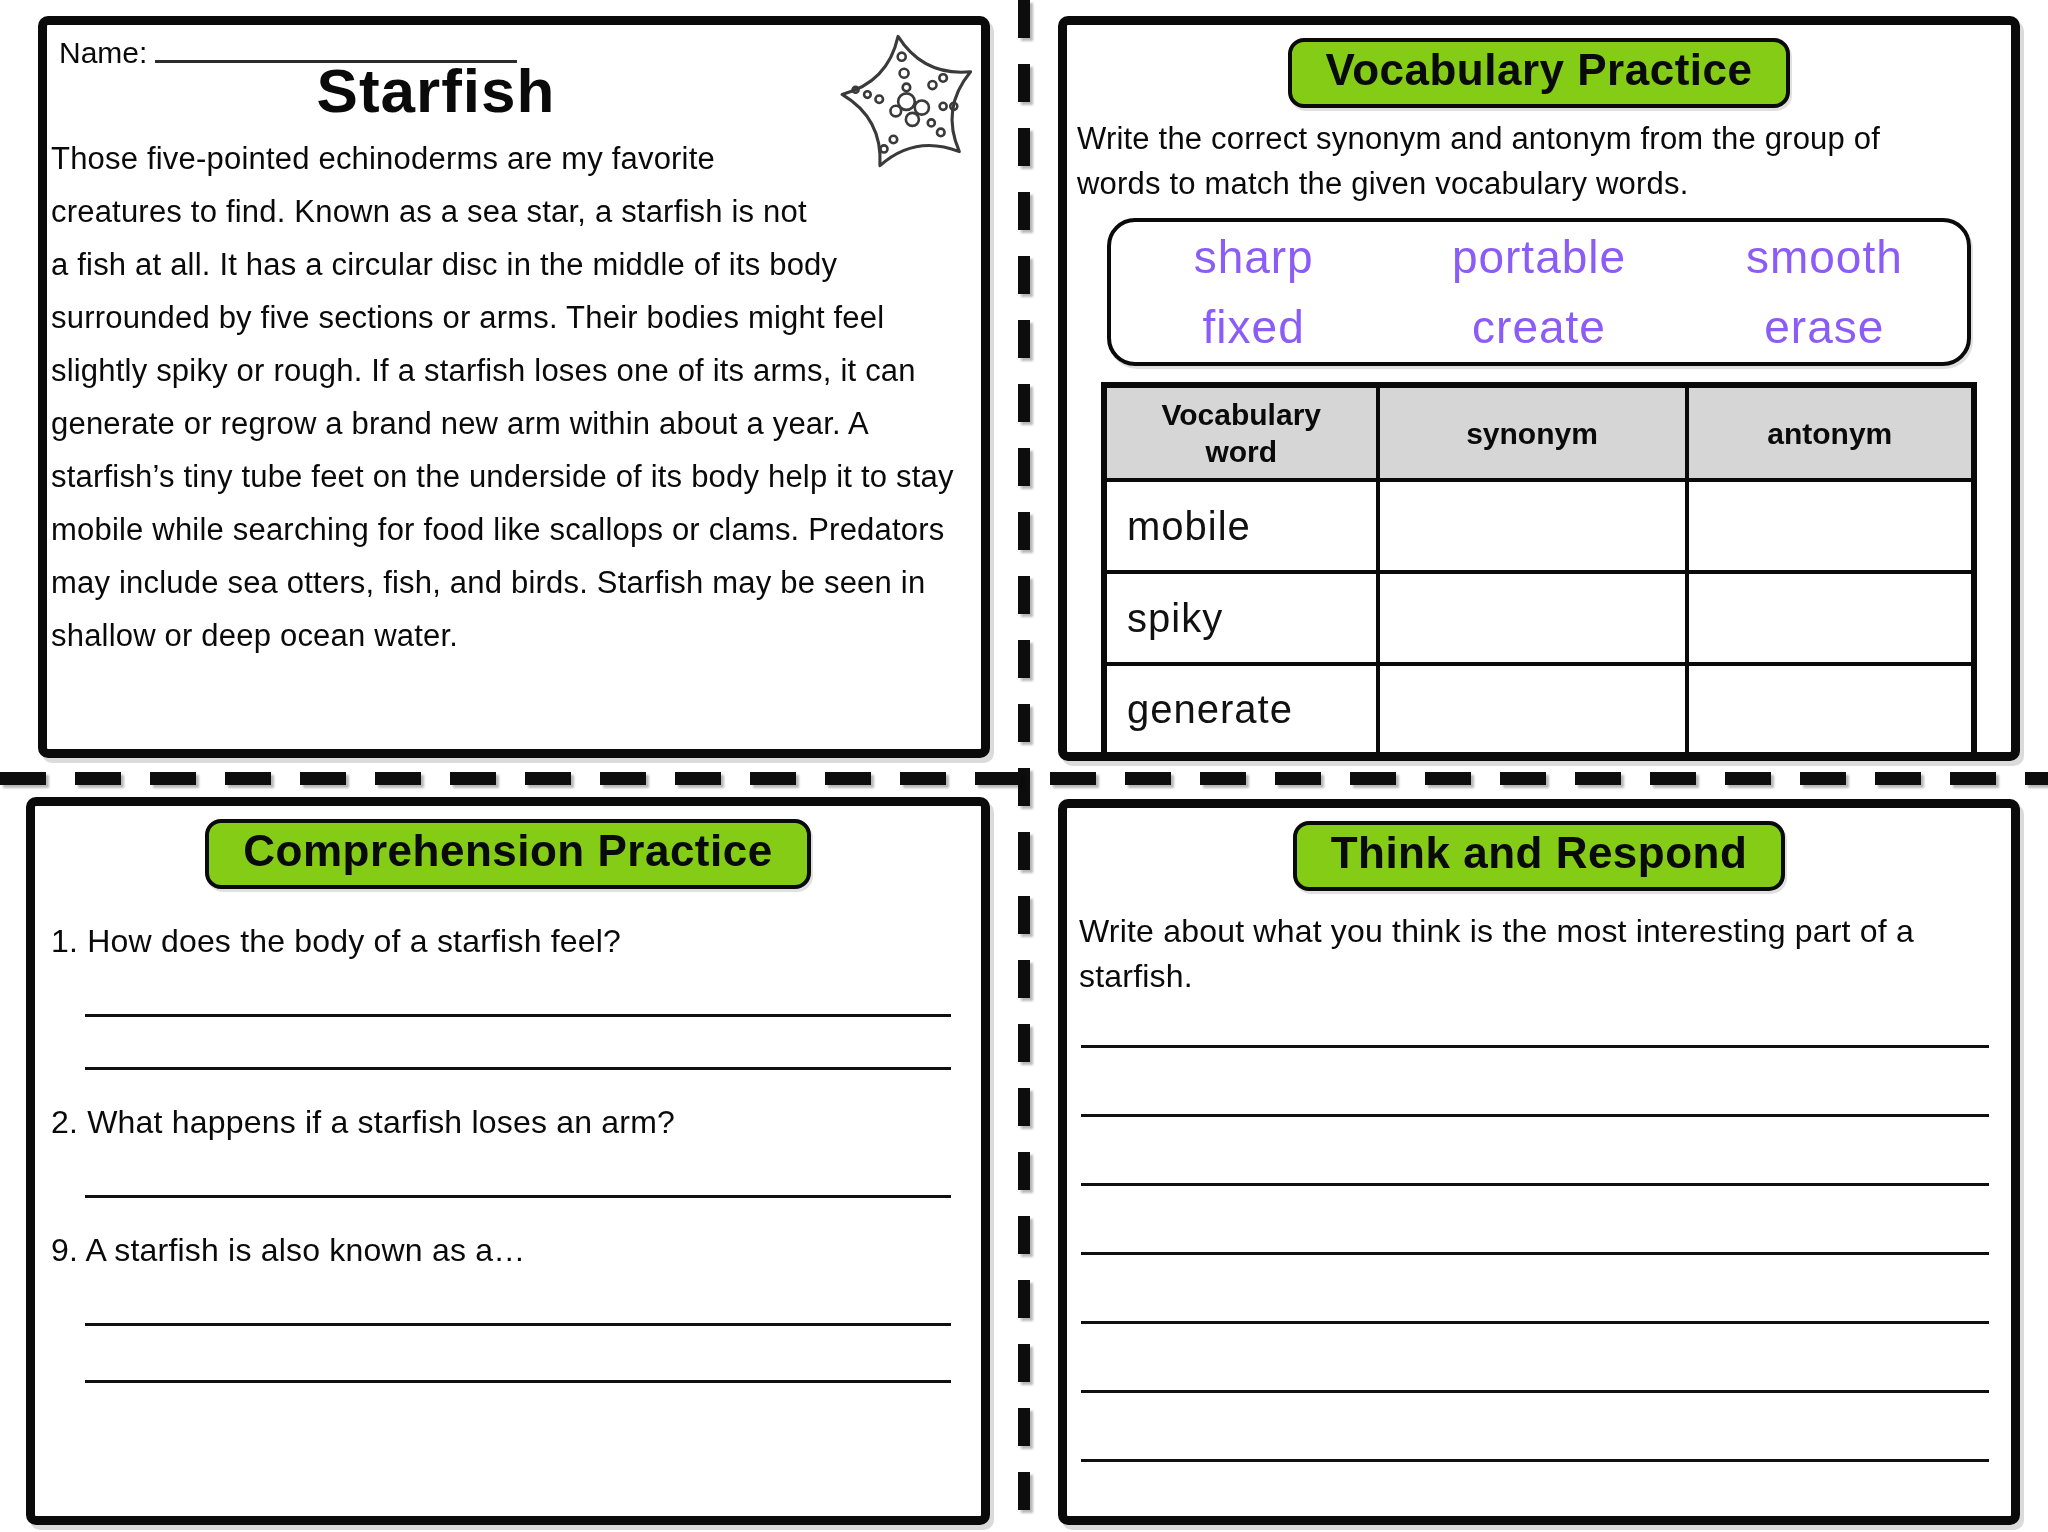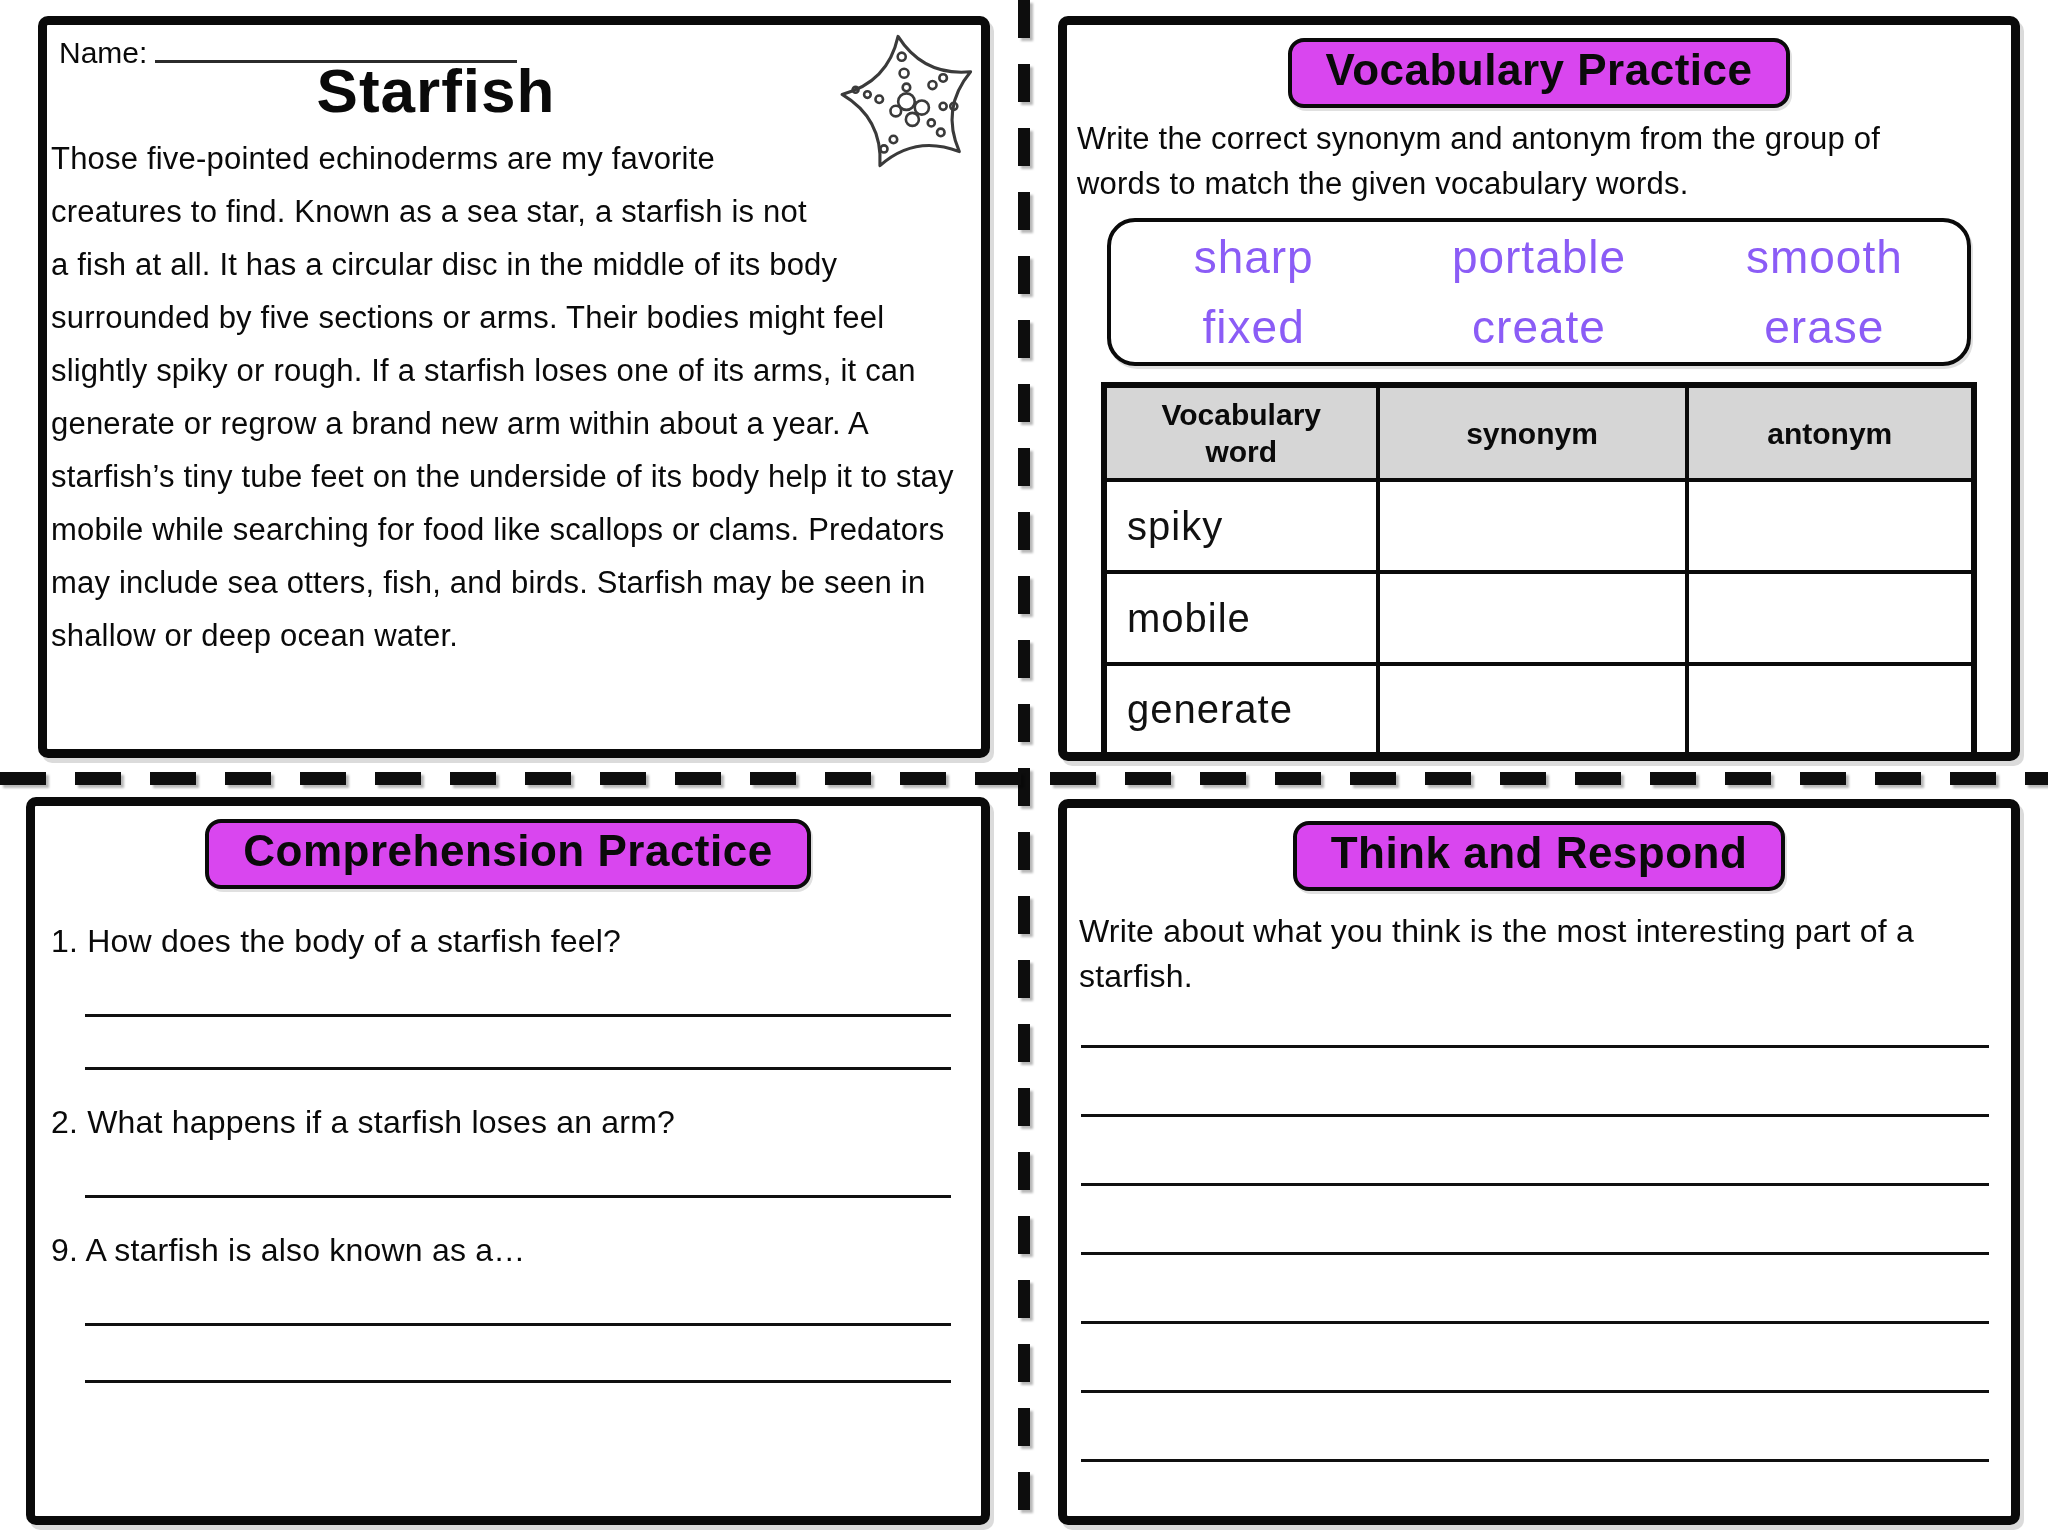--- a/index.html
+++ b/index.html
@@ -50,21 +50,21 @@
     letter-spacing: 1px; margin: -14px 0 0 0; line-height: 70px;
   }
   .passage {
     font-size: 31px; line-height: 53px; margin: 6px 2px 0 4px;
     letter-spacing: 0.2px;
   }
 
   
   .title-box {
     display: table; margin: 13px auto 0; padding: 3px 34px 9px;
-    border: 4px solid #0a0a0a; border-radius: 16px; background: #d946ef;
+    border: 4px solid #0a0a0a; border-radius: 16px; background: #84cc16;
     font-size: 44px; font-weight: 700; letter-spacing: 0.5px;
     box-shadow: 2px 3px 0 rgba(0,0,0,0.12);
   }
 
   
   .instructions {
     font-size: 31px; line-height: 45px; margin: 8px 0 0 10px;
     max-width: 860px; letter-spacing: 0.2px;
   }
   .word-bank {
@@ -165,26 +165,26 @@
     <table class="vocab-table">
       <thead>
           <tr id="vocab-head">
             <th>Vocabulary word</th>
             <th>synonym</th>
             <th>antonym</th>
           </tr>
         </thead>
       <tbody id="vocab-body">
           <tr>
+            <td class="vocab-word">mobile</td>
+            <td></td>
+            <td></td>
+          </tr>
+          <tr>
             <td class="vocab-word">spiky</td>
-            <td></td>
-            <td></td>
-          </tr>
-          <tr>
-            <td class="vocab-word">mobile</td>
             <td></td>
             <td></td>
           </tr>
           <tr>
             <td class="vocab-word">generate</td>
             <td></td>
             <td></td>
           </tr>
         </tbody>
     </table>

